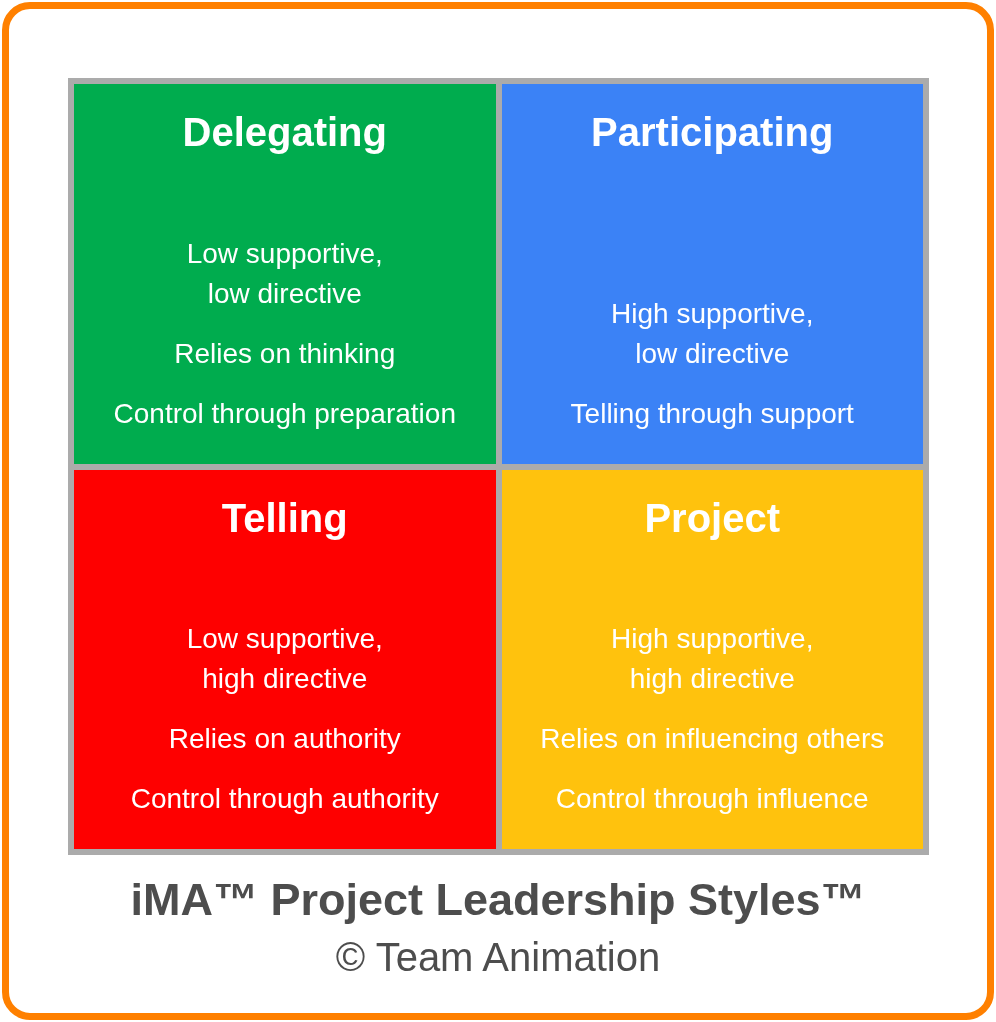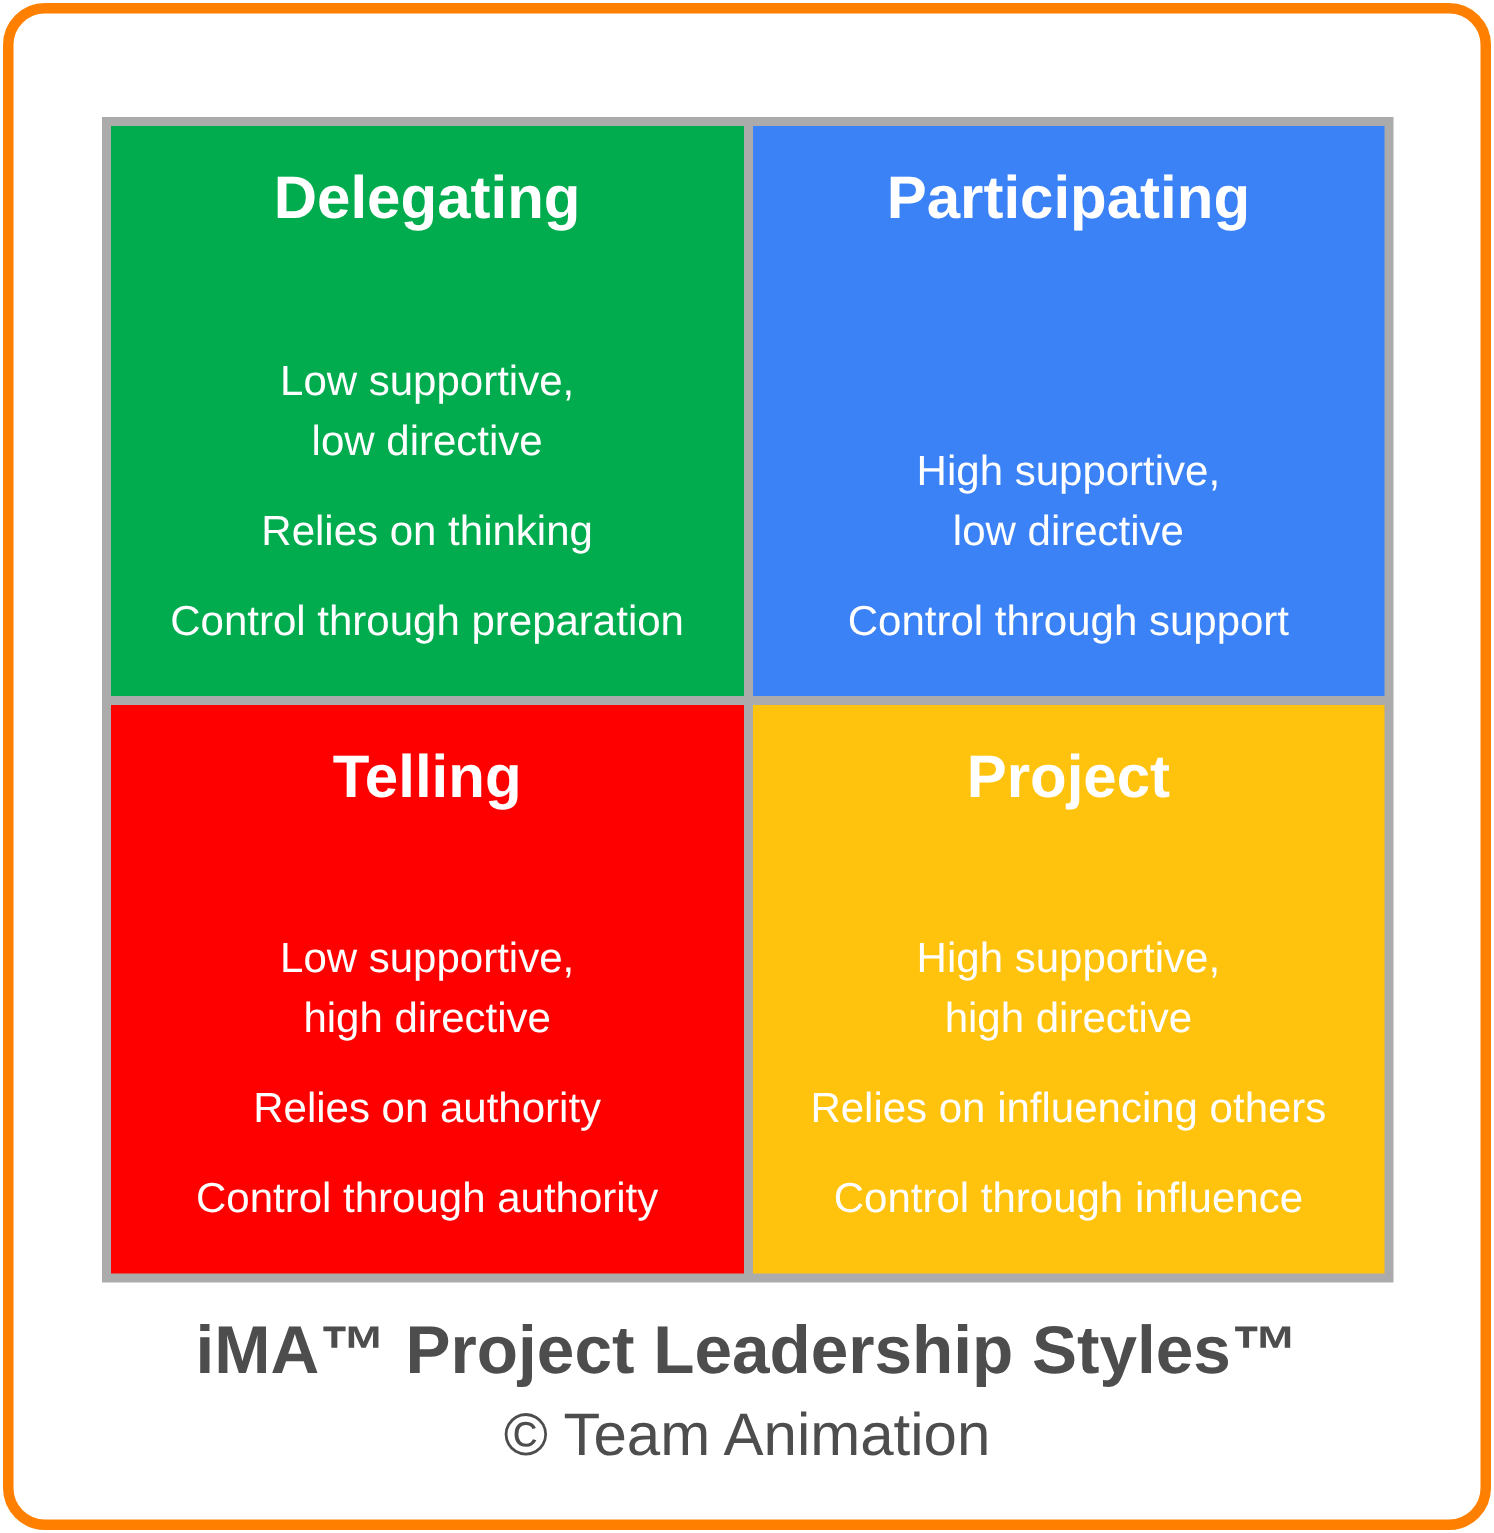--- a/index.html
+++ b/index.html
@@ -100,21 +100,21 @@
       <p class="q-line">Relies on thinking</p>
       <p class="q-line">Control through preparation</p>
     </div>
   </div>
 
   <div class="quadrant" style="background-color: #3b82f6;">
     <h2 class="q-title">Participating</h2>
     <div class="q-body">
       <p class="q-line">High supportive,
 low directive</p>
-      <p class="q-line">Control through support</p>
+      <p class="q-line">Telling through support</p>
     </div>
   </div>
 
   <div class="quadrant" style="background-color: rgb(254, 0, 0); gap: 45px;">
     <h2 class="q-title">Telling</h2>
     <div class="q-body">
       <p class="q-line">Low supportive,
 high directive</p>
       <p class="q-line">Relies on authority</p>
       <p class="q-line">Control through authority</p>

